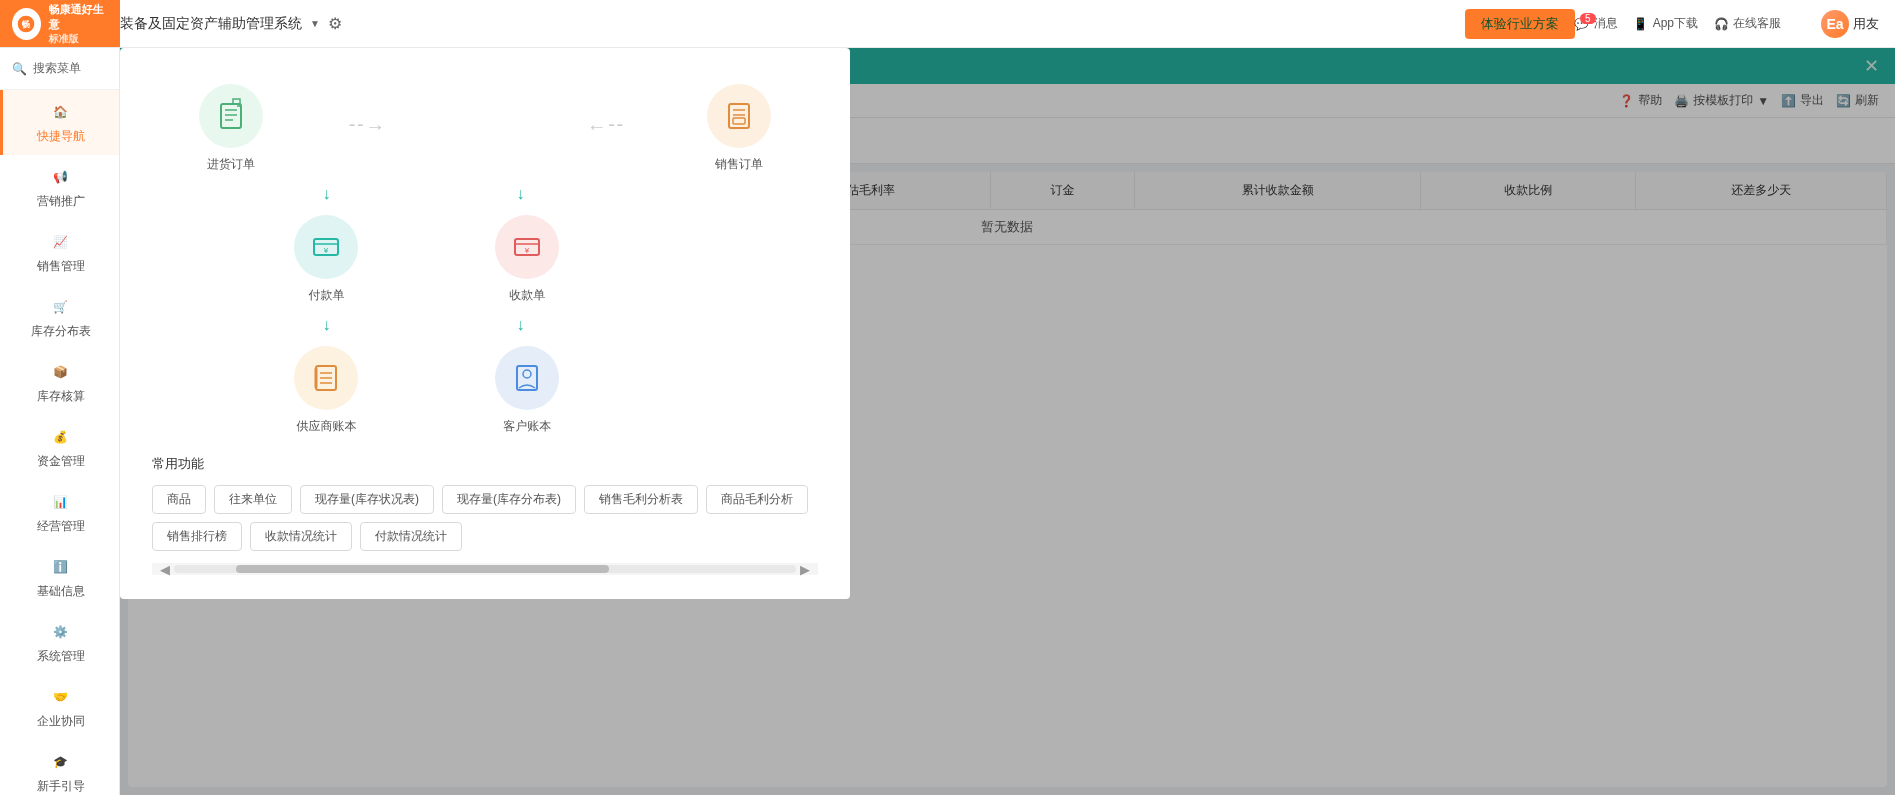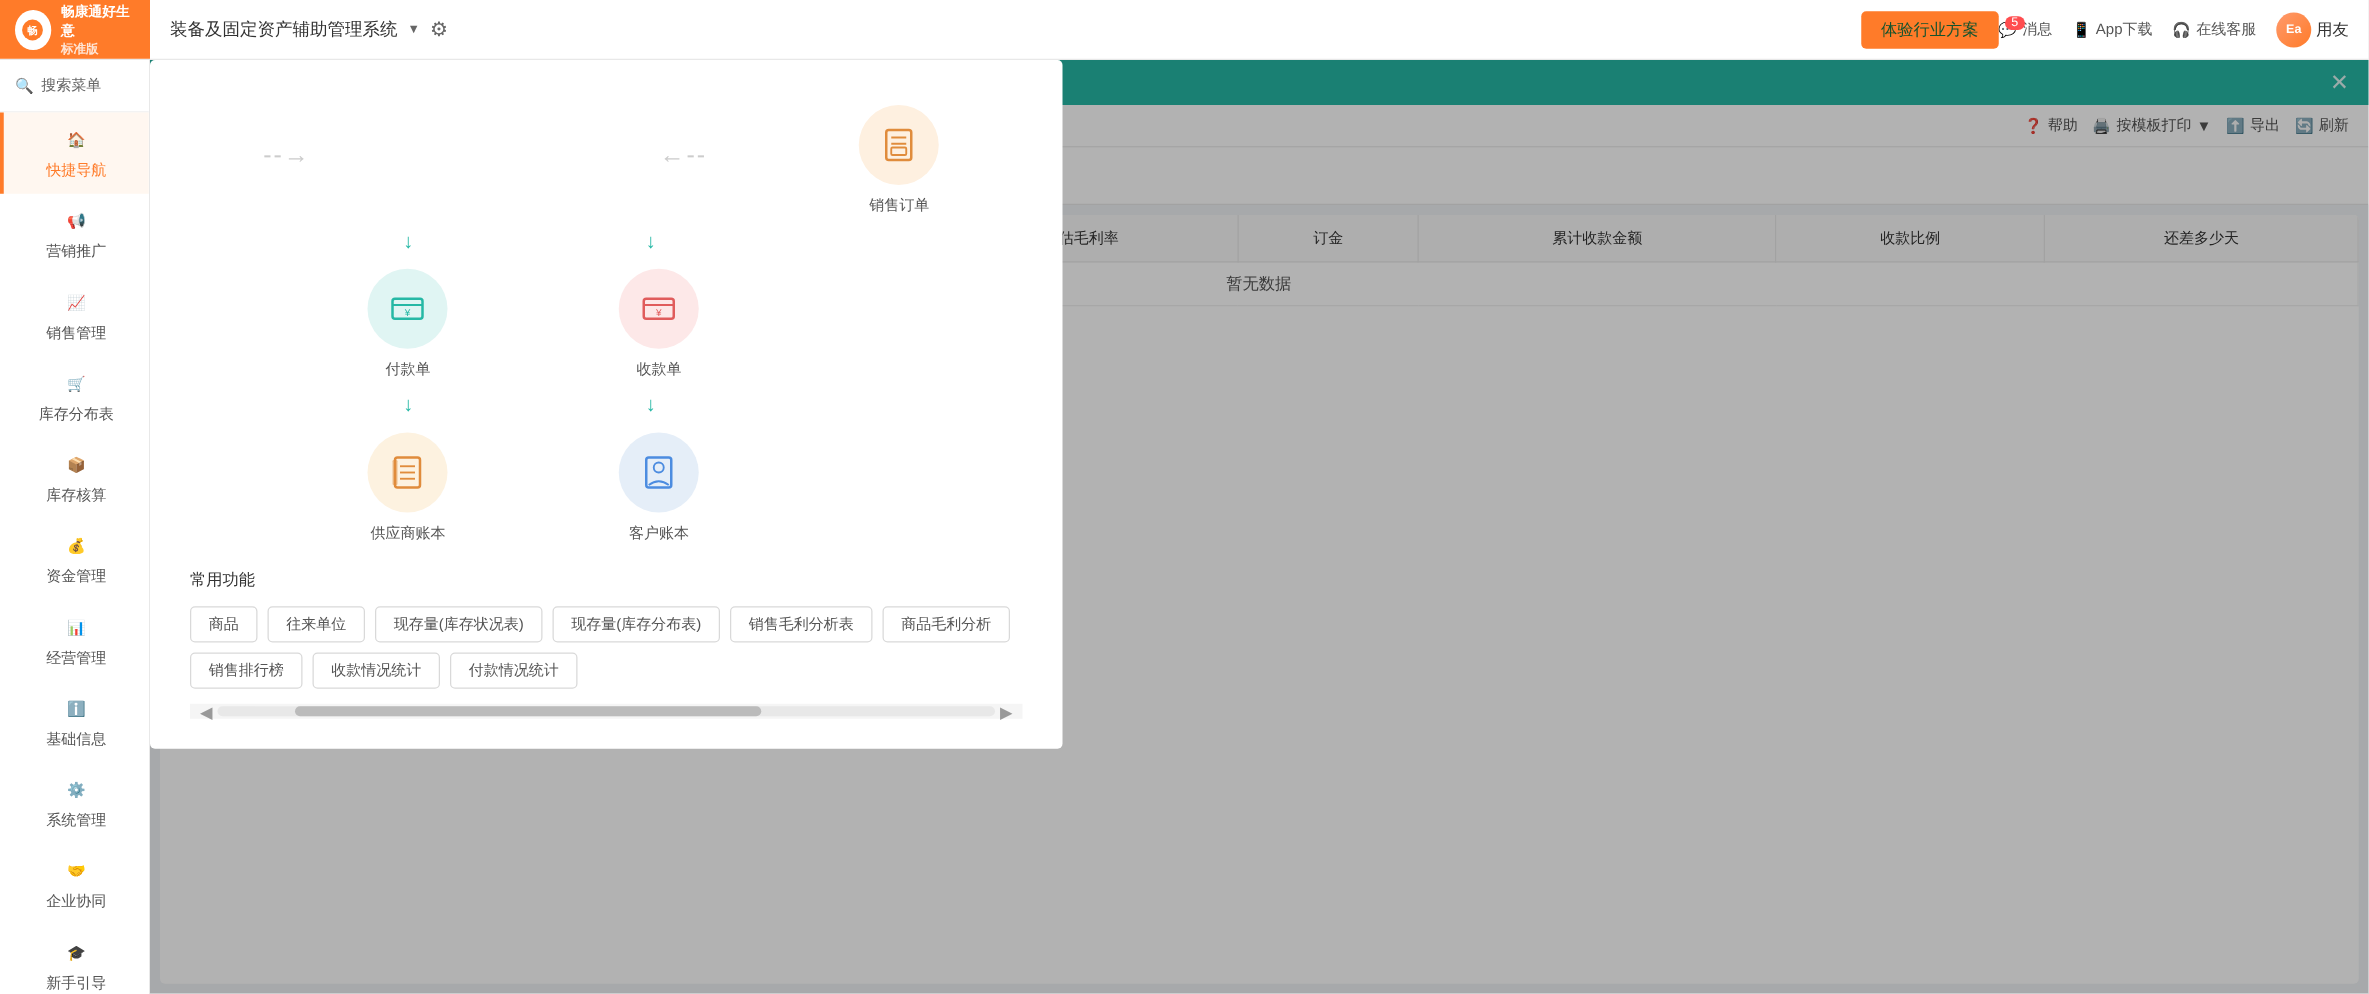--- a/index.html
+++ b/index.html
@@ -34,21 +34,20 @@
       height: 32px;
       background: #fff;
       border-radius: 50%;
       display: flex;
       align-items: center;
       justify-content: center;
     }
     .logo-icon svg { width: 20px; height: 20px; }
     .system-title {
       flex: 1;
-      margin-left: 16px;
       display: flex;
       align-items: center;
       gap: 8px;
     }
     .system-title-text { font-size: 14px; color: #333; }
     .experience-btn {
       background: #ff7b29;
       color: #14532d;
       border: none;
       border-radius: 4px;
@@ -405,22 +404,23 @@
     
     .user-avatar-img {
       width: 28px;
       height: 28px;
       border-radius: 50%;
       background: linear-gradient(135deg, #ff9a6c, #ff7b29);
       display: flex;
       align-items: center;
       justify-content: center;
       color: white;
-      font-size: 10px;
+      font-size: 14px;
       font-weight: bold;
+      margin-left: 24px;
     }
 
     
     .circle-green { background: #e8f8ee; }
     .circle-pink { background: #fde8e8; }
     .circle-purple { background: #f0eef8; }
     .circle-orange { background: #fef0e0; }
     .circle-teal { background: #e0f5f3; }
     .circle-red { background: #fde8e8; }
     .circle-orange2 { background: #fdf2e0; }
@@ -604,20 +604,32 @@
     </div>
 
     <div class="overlay-backdrop">
       <div class="quick-guide-panel">
         <div class="guide-content">
 
           <div style="display: flex; flex-direction: column; gap: 0;">
 
             <div style="display: flex; align-items: center; justify-content: space-around; margin-bottom: 0;">
 
+              <div class="flow-cell">
+                <div class="flow-circle circle-green">
+                  <svg width="36" height="36" viewBox="0 0 36 36">
+                    <rect x="8" y="6" width="20" height="24" rx="2" fill="none" stroke="#4caf79" stroke-width="2"></rect>
+                    <line x1="12" y1="12" x2="24" y2="12" stroke="#4caf79" stroke-width="1.5"></line>
+                    <line x1="12" y1="17" x2="24" y2="17" stroke="#4caf79" stroke-width="1.5"></line>
+                    <line x1="12" y1="22" x2="20" y2="22" stroke="#4caf79" stroke-width="1.5"></line>
+                    <polyline points="20,6 20,1 27,1 27,8 24,8" fill="none" stroke="#4caf79" stroke-width="1.5"></polyline>
+                  </svg>
+                </div>
+                <span class="flow-label">进货订单</span>
+              </div>
 
               <div class="dashed-arrow" style="color:#ccc; letter-spacing: -2px; margin-top: -8px;">- - →</div>
 
 
               <div style="width: 48px;"></div>
 
 
               <div class="dashed-arrow" style="color:#ccc; letter-spacing: -2px; margin-top: -8px;">← - -</div>
 
               <div class="flow-cell">

